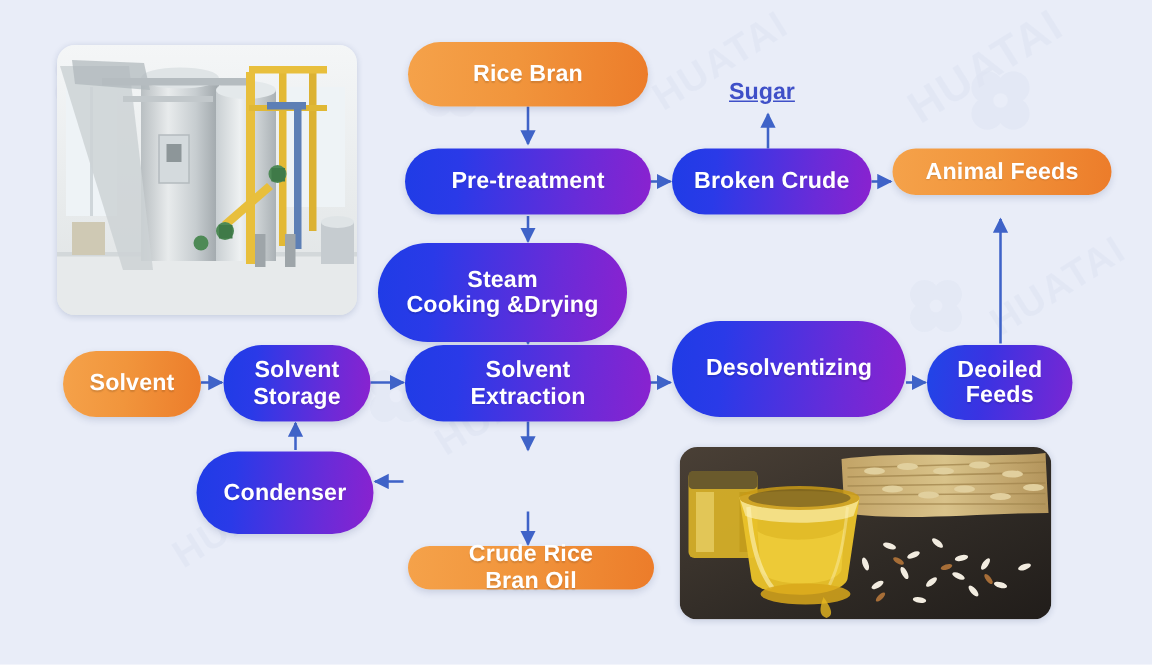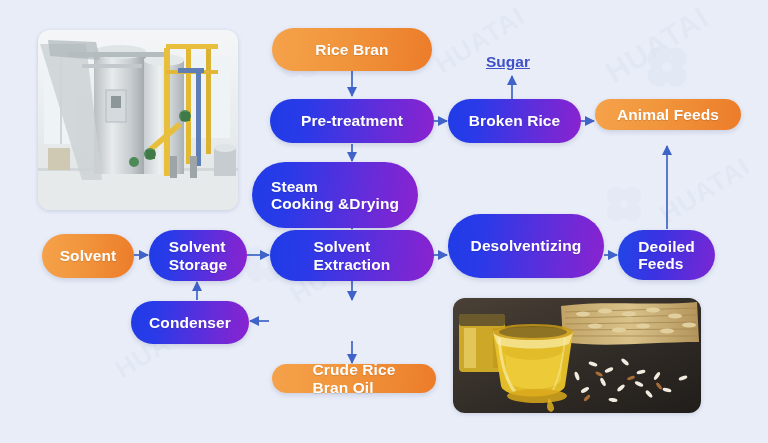--- a/index.html
+++ b/index.html
@@ -37,20 +37,21 @@
     box-shadow: 0 1px 4px rgba(40,60,110,.18);
   }
   .photo svg { display: block; width: 100%; height: 100%; }
 
   
   .node {
     position: absolute;
     display: flex;
     align-items: center;
     justify-content: center;
+    text-align: center;
     border-radius: 999px;
     color: #fff;
     font-size: 15.5px;
     font-weight: 600;
     line-height: 1.12;
     letter-spacing: .1px;
     text-shadow: 0 1px 1px rgba(0,0,0,.13);
     box-shadow: 0 2px 5px rgba(40,60,110,.17);
     padding: 2px 8px;
     white-space: pre-line;
@@ -346,28 +347,28 @@
   <div class="node blue" style="left:252px; top:162px; width:166px; height:66px;">Steam
 Cooking &amp;Drying</div>
 
   <div class="node blue" style="left:270px; top:230px; width:164px; height:51px;">Solvent
 Extraction</div>
 
 
   <div class="node orange" style="left:272px; top:364px; width:164px; height:29px;">Crude Rice
 Bran Oil</div>
 
-  <div class="node blue" style="left:131px; top:301px; width:118px; height:43px;">Condenser</div>
+  <div class="node blue" style="left:131px; top:301px; width:118px; height:55px;">Condenser</div>
 
   <div class="node blue" style="left:149px; top:230px; width:98px; height:51px;">Solvent
 Storage</div>
 
   <div class="node orange" style="left:42px; top:234px; width:92px; height:44px;">Solvent</div>
 
-  <div class="node blue" style="left:448px; top:99px; width:133px; height:44px;">Broken Rice</div>
+  <div class="node blue" style="left:448px; top:99px; width:133px; height:44px;">Broken Crude</div>
 
   <div class="node orange" style="left:595px; top:99px; width:146px; height:31px;">Animal Feeds</div>
 
   <div class="node blue" style="left:448px; top:214px; width:156px; height:64px;">Desolventizing</div>
 
   <div class="node blue2" style="left:618px; top:230px; width:97px; height:50px;">Deoiled
 Feeds</div>
 
 </div>
 

